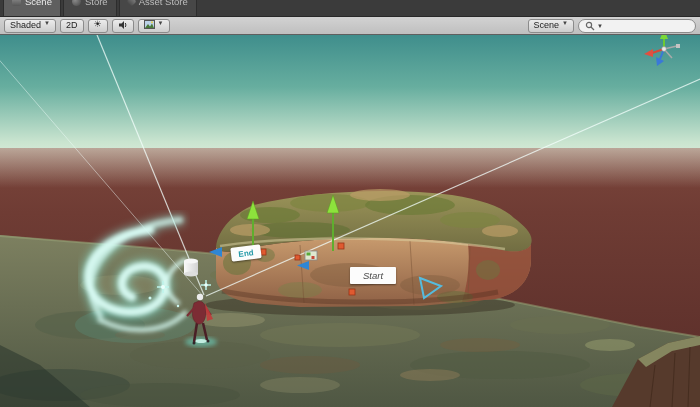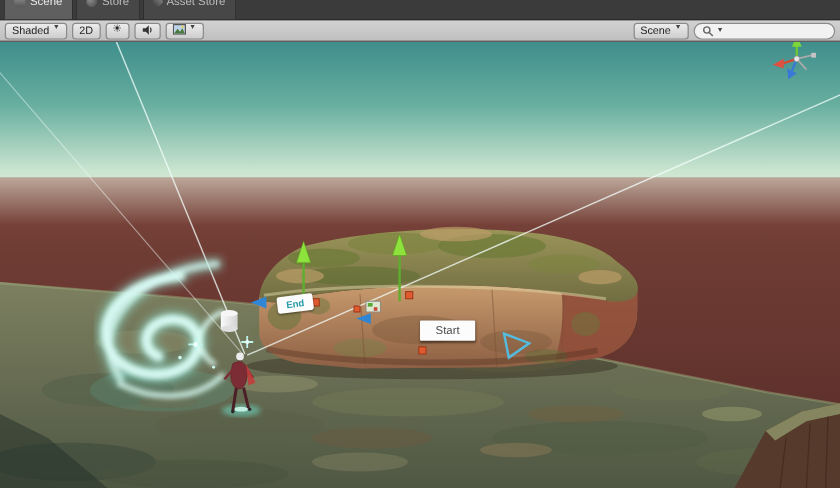--- a/index.html
+++ b/index.html
@@ -29,21 +29,21 @@
   .search{height:14px;box-sizing:border-box;width:118px;background:#f2f2f2;border:1px solid #8b8b8b;
     border-radius:8px;display:flex;align-items:center;padding:0 6px;gap:2px;}
   .search input{border:none;background:transparent;width:78px;font-size:9px;outline:none;
     font-family:"Liberation Sans",sans-serif;color:#333;}
 
   
   .viewport{position:relative;width:700px;height:372px;background:#000;overflow:hidden;}
   .viewport svg{position:absolute;left:0;top:0;}
   .world-label{position:absolute;background:#fcfcfc;box-shadow:0 1px 2px rgba(0,0,0,.45);
     display:flex;align-items:center;justify-content:center;}
-  .start-btn{left:350px;top:232px;width:46px;height:17px;font-size:9.5px;color:#4a4a4a;border-radius:1px;}
+  .start-btn{left:350px;top:232px;width:46px;height:17px;font-size:9.5px;color:#4a4a4a;border-radius:1px;font-style:italic;}
   .end-sign{left:231px;top:211px;width:30px;height:14px;font-size:8px;font-weight:bold;color:#2499a8;
     transform:rotate(-7deg);border-radius:2px;}
 </style>
 </head>
 <body>
 
 <div class="window">
 
   <div class="tabbar">
     <div class="tab active">

